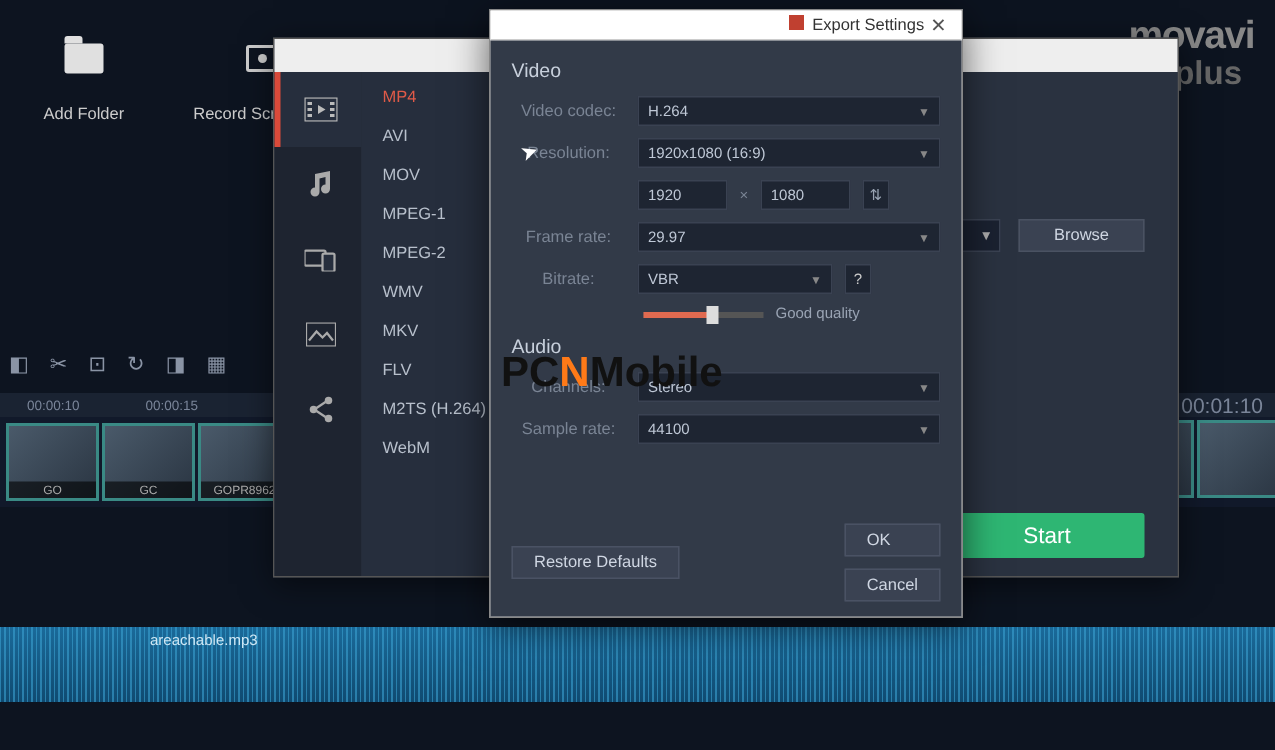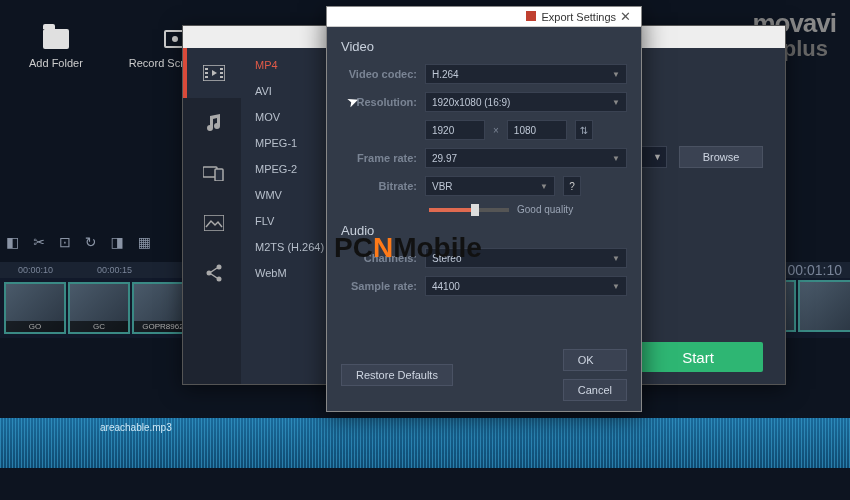--- a/index.html
+++ b/index.html
@@ -1,20 +1,20 @@
 <!DOCTYPE html>
 <html><head>
 <meta charset="utf-8">
 <style>
   * { box-sizing: border-box; margin: 0; padding: 0; font-family: Arial, sans-serif; }
   body { width: 850px; height: 500px; background: #0d1420; overflow: hidden; position: relative; }
 
   
   .toolbar { position: absolute; top: 22px; left: 20px; display: flex; gap: 28px; }
-  .tool { display: flex; flex-direction: column; align-items: center; gap: 6px; color: #ccc; font-size: 11px; border: 1px solid transparent; padding: 4px 8px; }
+  .tool { display: flex; flex-direction: column; align-items: center; gap: 19px; color: #ccc; font-size: 11px; border: 1px solid transparent; padding: 4px 8px; }
   .tool .ic { width: 28px; height: 24px; display: flex; align-items: center; justify-content: center; }
   .folder-ic { width: 26px; height: 20px; background: #e0e0e0; border-radius: 2px; position: relative; }
   .folder-ic::before { content:""; position:absolute; top:-5px; left:0; width:12px; height:5px; background:#e0e0e0; border-radius:2px 2px 0 0;}
   .screencast-ic { width:24px; height:18px; border:2px solid #ccc; border-radius:2px; position:relative; }
   .screencast-ic::after { content:""; position:absolute; top:4px; left:6px; width:6px; height:6px; border-radius:50%; background:#ccc;}
 
   
   .mini-tools { position:absolute; top:234px; left:6px; display:flex; gap:14px; color:#8a94a5; }
   .mini-tools span { font-size:14px; }
 
@@ -53,21 +53,21 @@
   .save-to-dd { position:absolute; top:98px; right:118px; width:34px; height:22px; background:#1a2130; border:1px solid #3a4252; color:#aaa; font-size:9px; text-align:right; padding-right:4px; line-height:20px;}
   .start-btn { position:absolute; bottom:12px; right:22px; width:130px; height:30px; background:#2eb673; color:#fff; font-size:15px; display:flex; align-items:center; justify-content:center; border-radius:2px;}
 
   
   .settings-win { position:absolute; top:6px; left:326px; width:316px; height:406px; background:#f4f4f4; border:1px solid #888; box-shadow:0 6px 24px rgba(0,0,0,.6); }
   .settings-titlebar { height:20px; background:#fff; border-bottom:1px solid #ccc; display:flex; align-items:center; justify-content:flex-end; padding:0 6px; font-size:11px; color:#333;}
   .settings-titlebar .tb-ic { width:10px; height:10px; background:#c04030; margin-right:6px; display:inline-block;}
   .settings-body { background:#323a48; height:calc(100% - 20px); padding:12px 14px 10px 14px; color:#9aa4b4; font-size:11px; position:relative;}
   .sec-title { color:#c8d0dc; font-size:13px; margin-bottom:10px;}
   .row { display:flex; align-items:center; margin-bottom:8px; gap:8px;}
-  .lab { width:76px; text-align:right; color:#7a8494;font-weight:bold;}
+  .lab { width:76px; text-align:center; color:#7a8494;}
   .dd { flex:1; height:20px; background:#1e2532; border:1px solid #3a4252; color:#bfc8d6; font-size:10px; padding:0 6px; display:flex; align-items:center; justify-content:space-between;}
   .dd .arr { font-size:8px; color:#888;}
   .num { width:60px; height:20px; background:#1e2532; border:1px solid #3a4252; color:#bfc8d6; font-size:10px; padding:0 6px; display:flex; align-items:center;}
   .mult { color:#7a8494; font-size:10px;}
   .link-ic { width:18px; height:20px; background:#1e2532; border:1px solid #3a4252; color:#9aa4b4; display:flex; align-items:center; justify-content:center; font-size:10px;}
   .slider { position:relative; width:80px; height:4px; background:#555; margin-left:4px;}
   .slider-fill { position:absolute; left:0; top:0; height:100%; width:55%; background:#e06a50;}
   .slider-th { position:absolute; left:52%; top:-4px; width:8px; height:12px; background:#ddd;}
   .q-ic { width:18px; height:20px; background:#1e2532; border:1px solid #3a4252; color:#ccc; display:flex; align-items:center; justify-content:center; font-size:10px;}
   .cursor { position:absolute; top:66px; left:20px; color:#fff; font-size:14px; transform:rotate(-20deg); pointer-events:none;}
@@ -195,20 +195,21 @@
           </svg>
       </div>
     </div>
     <div class="fmt-col">
       <div class="fmt active">MP4</div>
       <div class="fmt">AVI</div>
       <div class="fmt">MOV</div>
       <div class="fmt">MPEG-1</div>
       <div class="fmt">MPEG-2</div>
       <div class="fmt">WMV</div>
+      <div class="fmt">MKV</div>
       <div class="fmt">FLV</div>
       <div class="fmt">M2TS (H.264)</div>
       <div class="fmt">WebM</div>
     </div>
     <div class="export-right">
       <div class="save-to-dd">▼</div>
       <div class="browse-btn">Browse</div>
       <div class="start-btn">Start</div>
     </div>
   </div>

